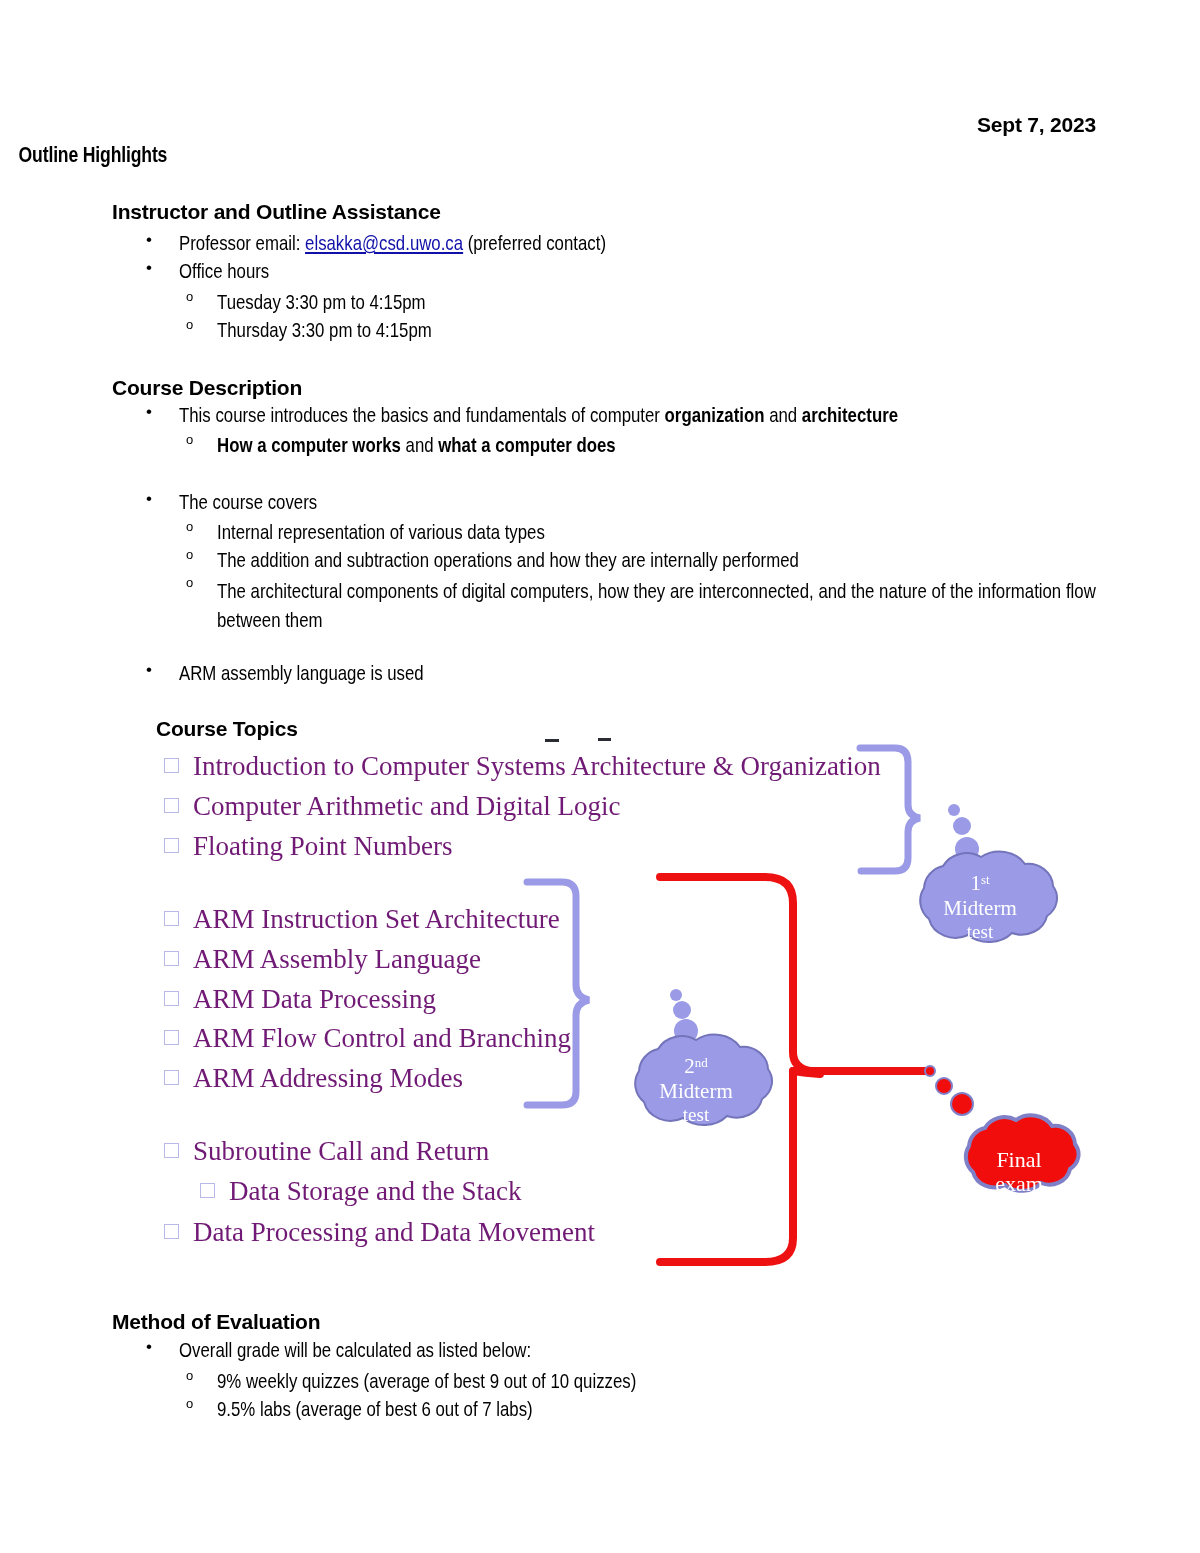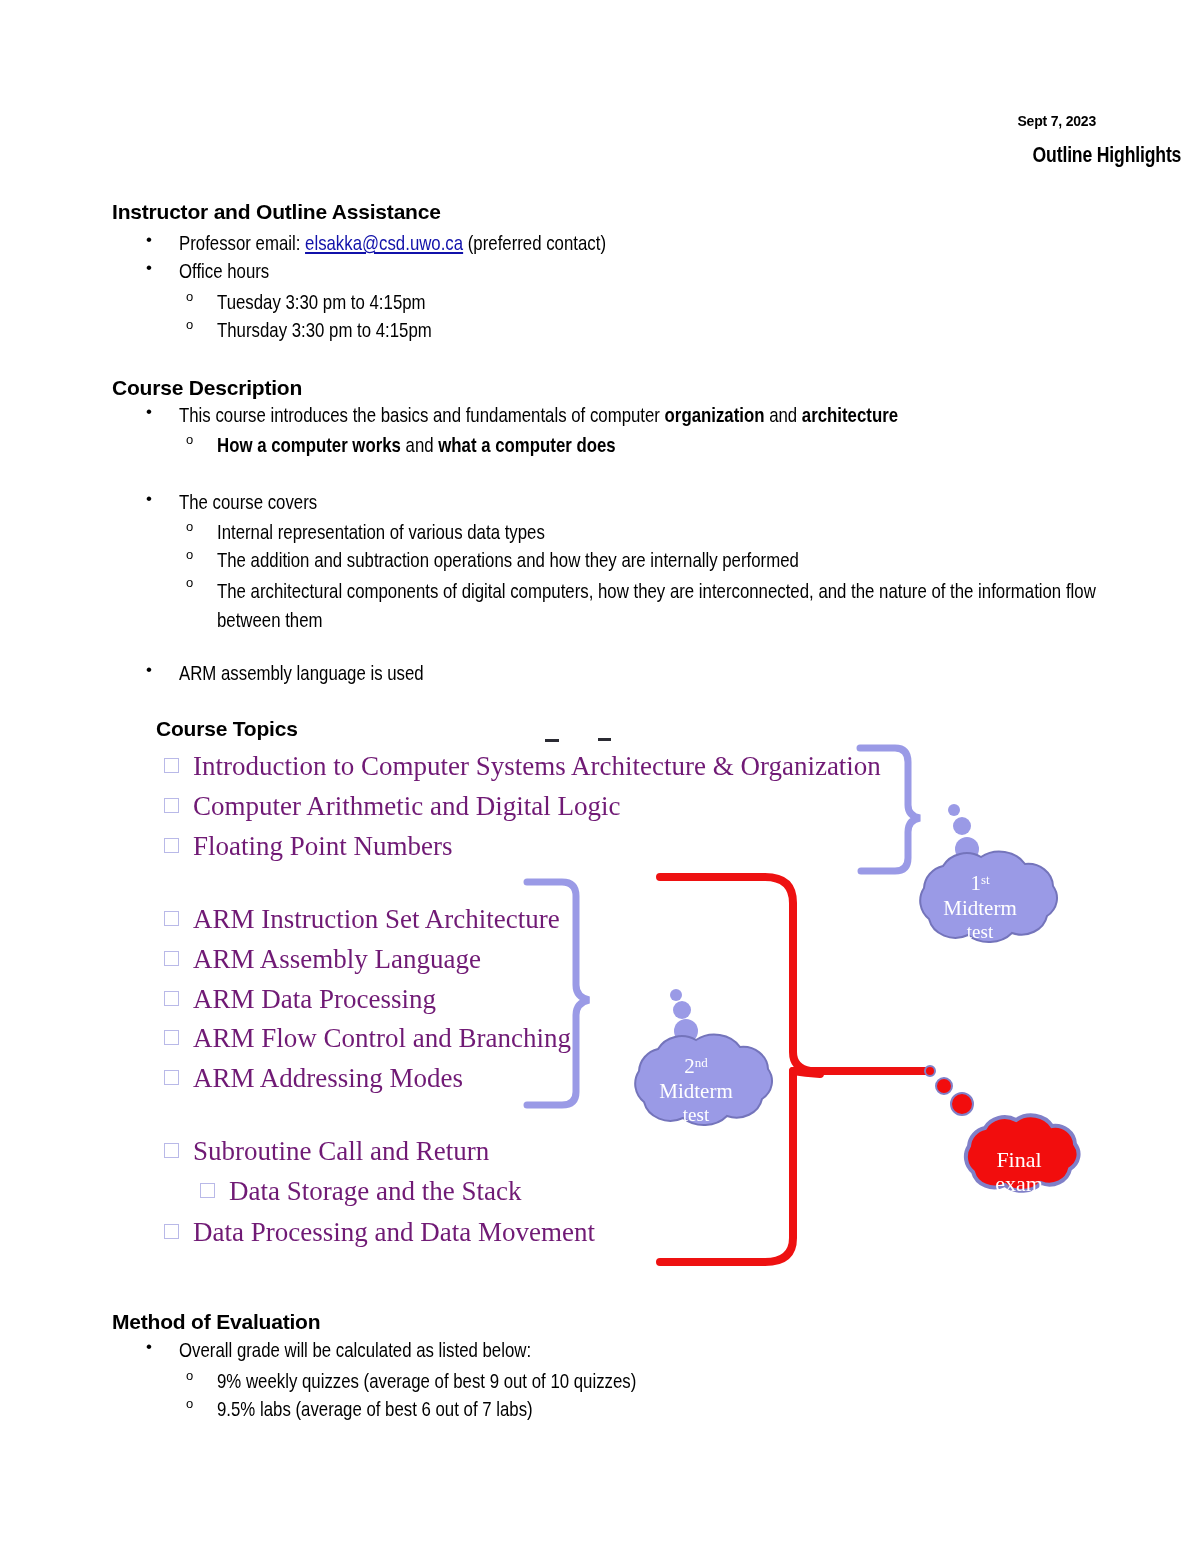--- a/index.html
+++ b/index.html
@@ -45,31 +45,31 @@
     font-weight: normal;
     transform: scaleX(0.80);
     transform-origin: left top;
   }
 
   
   .date {
     position: absolute;
     top: 113px;
     right: 104px;
-    font-size: 14px;
+    font-size: 21px;
   }
   .date .cond { transform-origin: right center; }
 
   
   .doc-title {
     position: absolute;
     top: 142px;
     left: 0;
     width: 1200px;
-    text-align: right;
+    text-align: left;
     font-size: 22px;
   }
   .doc-title .cond {
     display: inline-block;
     transform-origin: center center;
   }
 
   
   .heading {
     position: absolute;

